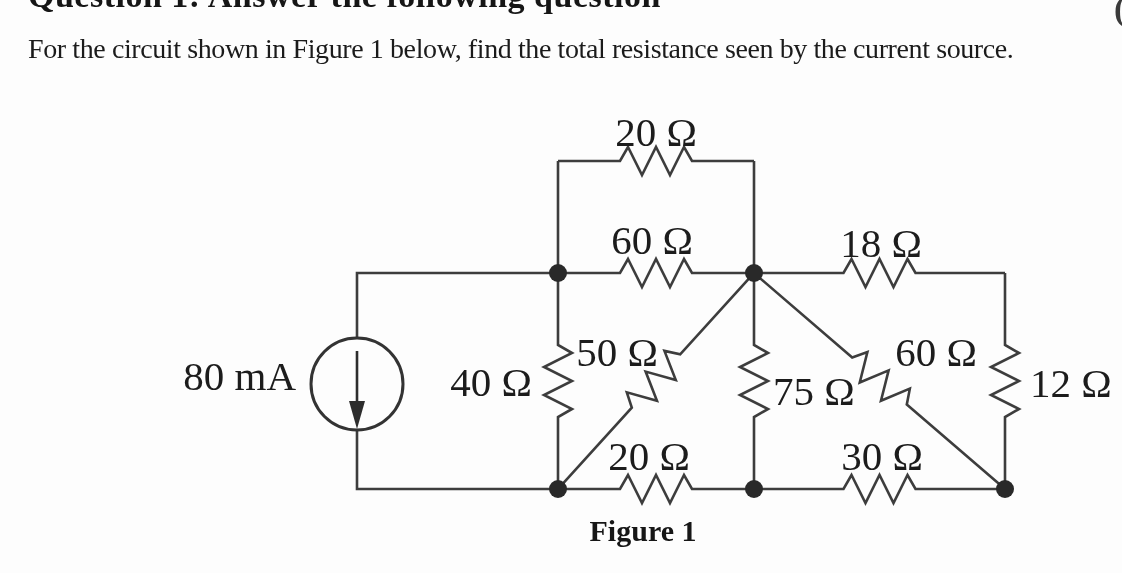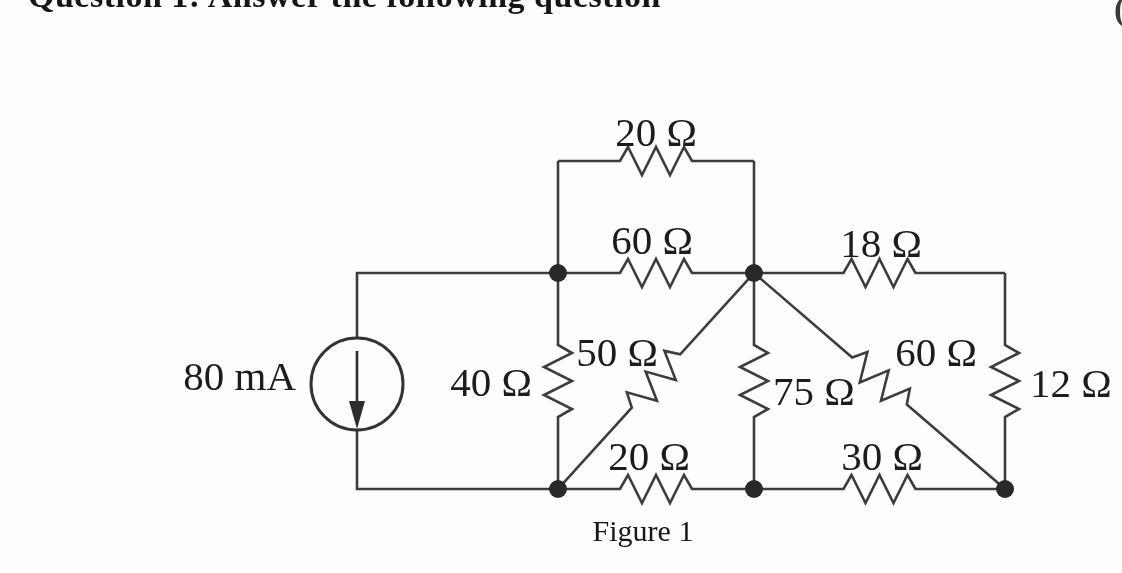--- a/index.html
+++ b/index.html
@@ -43,21 +43,21 @@
     font-weight: bold;
     color: #3a3a3a;
   }
   .figure-caption {
     position: absolute;
     left: 543px;
     top: 514px;
     width: 200px;
     text-align: center;
     font-size: 30px;
-    font-weight: normal;
+    font-weight: bold;
     color: #161616;
   }
   svg#circuit {
     position: absolute;
     left: 0;
     top: 0;
   }
   .wire {
     fill: none;
     stroke: #3d3d3d;
@@ -88,20 +88,21 @@
     fill: #1c1c1c;
   }
 </style>
 </head>
 <body>
 
 <div id="screen">
 
   <div class="doc-title">Question 1: Answer the following question</div>
 
+  <div class="doc-prompt">For the circuit shown in Figure 1 below, find the total resistance seen by the current source.</div>
 
   <div class="corner-mark">(</div>
 
   <svg id="circuit" width="1122" height="573" viewBox="0 0 1122 573">
 
     <g>
       <path class="wire" d="M357 338 V273 H558"></path>
       <path class="wire" d="M357 430 V489 H558"></path>
       <path class="wire" d="M558 273 V161"></path>
       <path class="wire" d="M754 273 V161"></path>

